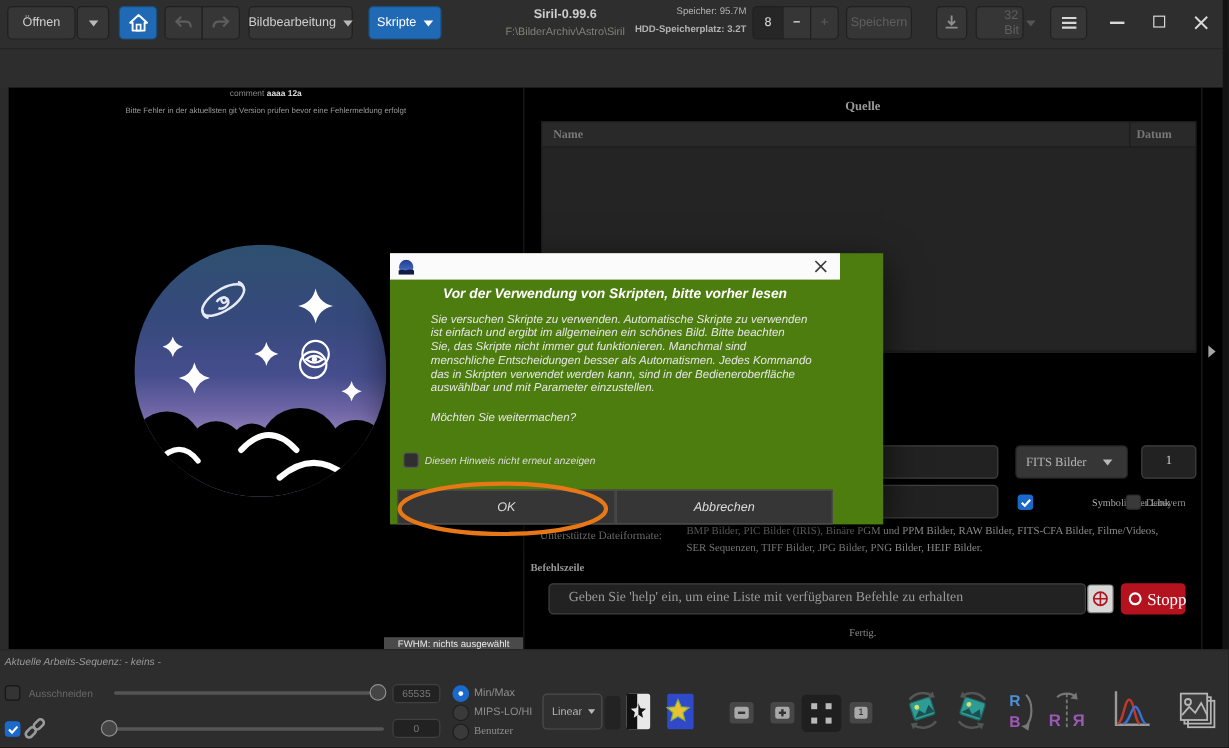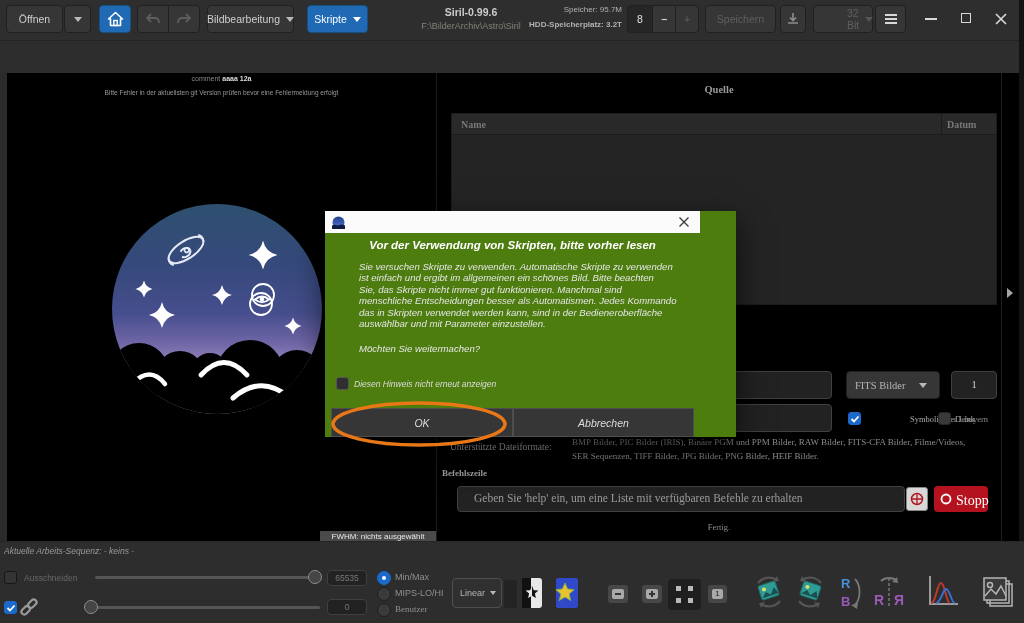--- a/index.html
+++ b/index.html
@@ -81,27 +81,27 @@
     </div>
 
     <div class="hbtn" style="left:627px; width:26px; background:#262626; border-radius:4px 0 0 4px; color:#e0e0e0;">8</div>
     <div class="hbtn" style="left:652px; width:24px; border-radius:0;">
         <span style="color:#cfcfcf; font-weight:bold;">−</span>
       </div>
     <div class="hbtn" style="left:675px; width:24px; border-radius:0 4px 4px 0;">
         <span style="color:#555; font-weight:bold;">+</span>
       </div>
 
-    <div class="hbtn" style="left:705px; width:71px; color:#5f5f5f;">Speichern</div>
+    <div class="hbtn" style="left:705px; width:55px; color:#5f5f5f;">Speichern</div>
     <div class="hbtn" style="left:780px; width:26px;">
       <svg width="14" height="14" viewBox="0 0 14 14">
           <path d="M7 1 L7 8 M4 5.5 L7 8.5 L10 5.5 M2 11 L12 11" fill="none" stroke="#8d8d8d" stroke-width="1.6"></path>
         </svg>
     </div>
-    <div class="hbtn" style="left:813px; width:60px; color:#5f5f5f;padding-left:34px;">32 Bit<span class="caret" style="border-top-color:#555;"></span></div>
+    <div class="hbtn" style="left:813px; width:40px; color:#5f5f5f;padding-left:34px;">32 Bit<span class="caret" style="border-top-color:#555;"></span></div>
     <div class="hbtn" style="left:875px; width:31px;">
       <svg width="14" height="12" viewBox="0 0 14 12">
           <path d="M1 2 L13 2 M1 6 L13 6 M1 10 L13 10" stroke="#d8d8d8" stroke-width="1.8"></path>
         </svg>
     </div>
 
     <div class="abs" style="left:925px; top:18px; width:12px; height:2px; background:#d9d9d9;"></div>
     <div class="abs" style="left:961px; top:13px; width:10px; height:10px; border:1.5px solid #d9d9d9;"></div>
     <svg class="abs" style="left:994px; top:12px;" width="14" height="14" viewBox="0 0 14 14">
         <path d="M2 2 L12 12 M12 2 L2 12" stroke="#d9d9d9" stroke-width="1.6"></path>
@@ -170,21 +170,21 @@
           <path d="M 121 194 Q 149 170 177 193" stroke-width="5"></path>
         </g>
       </g>
     </svg>
 
     <div class="abs" style="left:313px; top:458px; width:116px; height:11px; background:#4a4a4a; color:#e8e8e8; font-size:8px; text-align:center; line-height:11px;">FWHM: nichts ausgewählt</div>
   </div>
 
   <div id="panel">
     <div class="sechead" style="position:absolute; left:0; top:11px; width:564px; text-align:center;">Quelle</div>
-    <div class="abs" style="left:14px; top:40px; width:546px; height:192px; background:#242424; border:1px solid #1c1c1c;">
+    <div class="abs" style="left:14px; top:28px; width:546px; height:192px; background:#242424; border:1px solid #1c1c1c;">
       <div class="abs" style="left:0; top:0; width:544px; height:21px; border-bottom:1px solid #1c1c1c; background:#292929;">
         <span style="position:absolute; left:9px; top:5px; font-size:10px; color:#787878; font-weight:bold;">Name</span>
         <span style="position:absolute; left:495px; top:5px; font-size:10px; color:#787878; font-weight:bold;">Datum</span>
         <div class="abs" style="left:489px; top:0; width:1px; height:21px; background:#1c1c1c;"></div>
       </div>
     </div>
     <div class="abs" style="left:14px; top:220px; width:546px; height:1px; background:#232323;"></div>
 
     <div class="sechead" style="position:absolute; left:0; top:278px; width:564px; text-align:center;">Ziel</div>
     <div class="entry" style="left:14px; top:298px; width:381px; height:28px;"></div>

